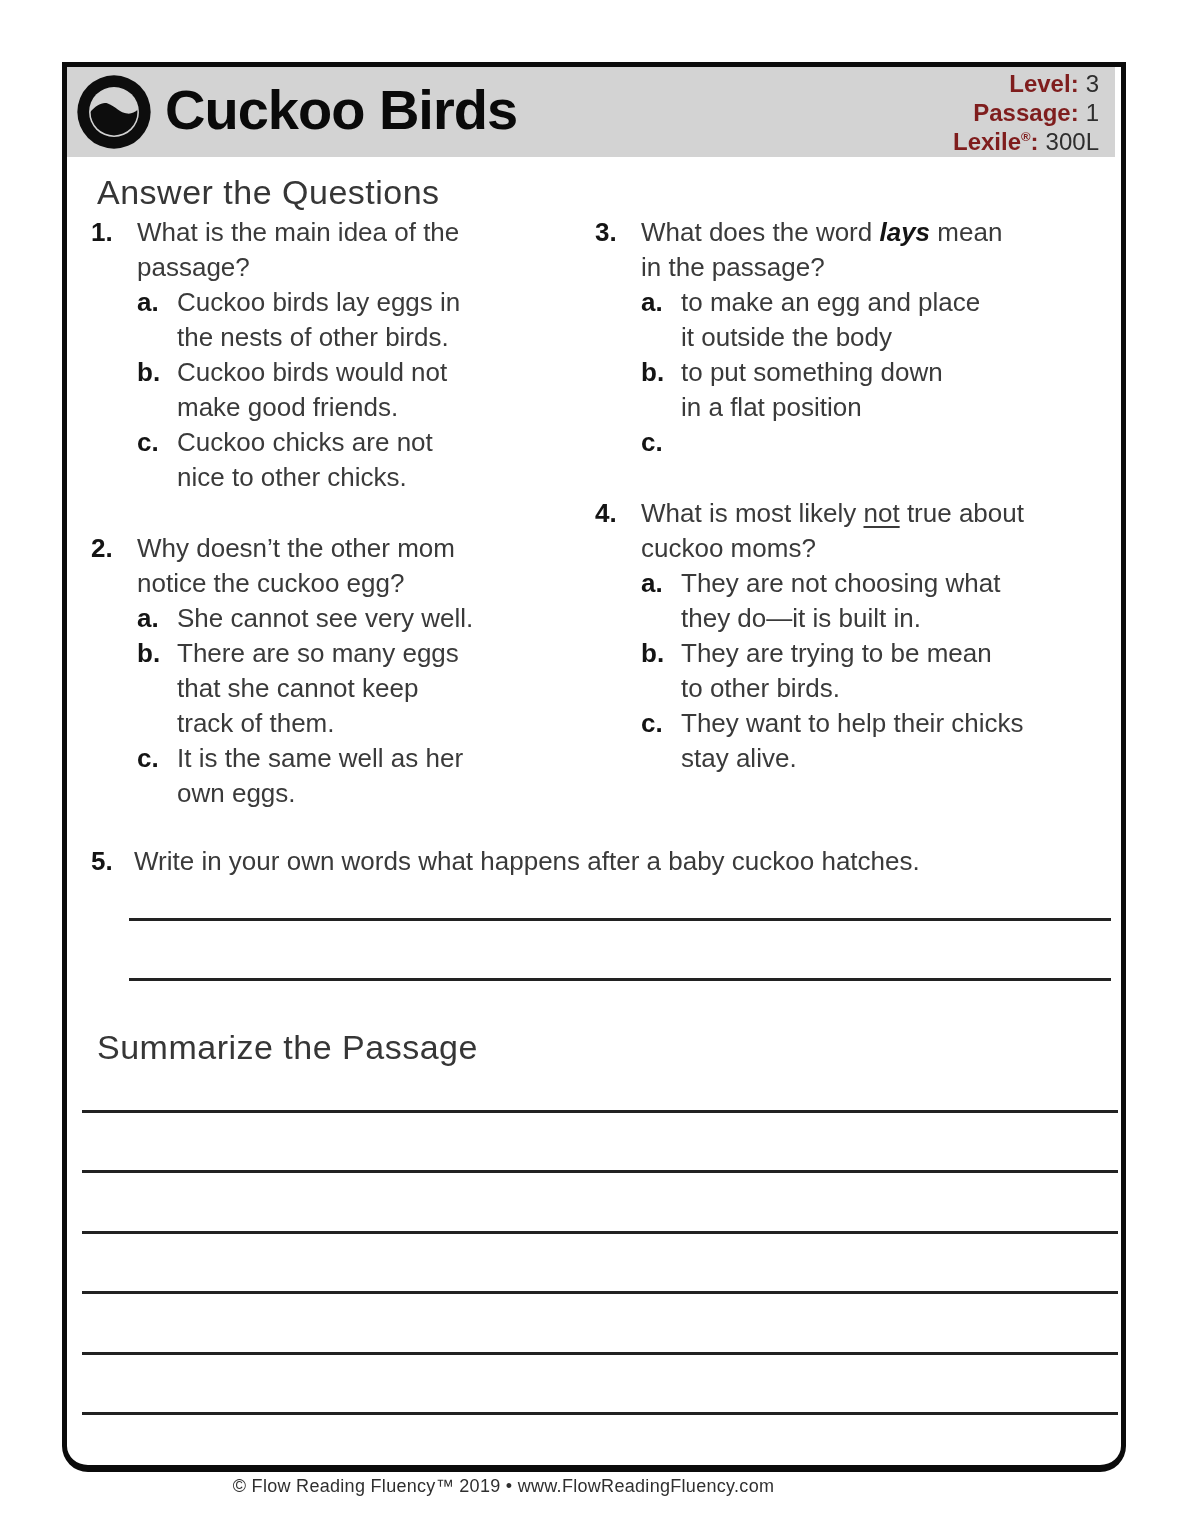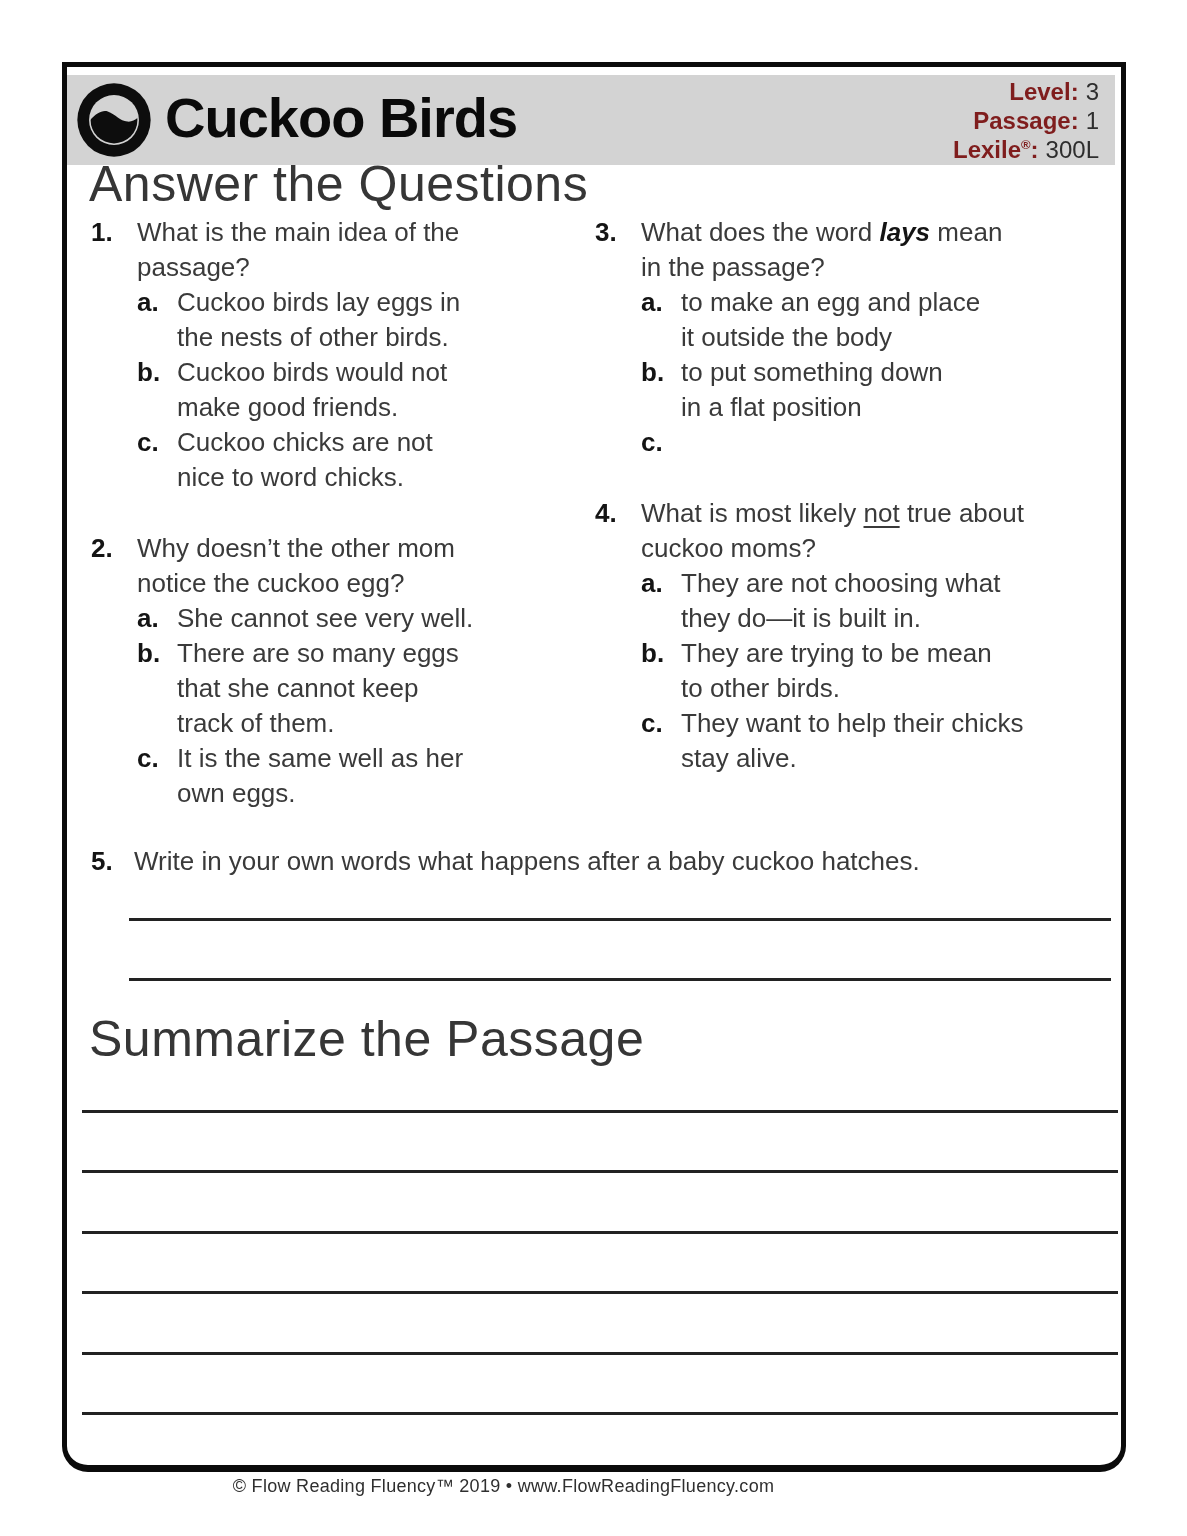--- a/index.html
+++ b/index.html
@@ -14,41 +14,41 @@
     position:absolute;left:62px;top:62px;
     width:1064px;height:1410px;
     box-sizing:border-box;
     border:5px solid #0b0b0b;
     border-bottom-width:7px;
     border-radius:0 0 26px 26px;
     background:#ffffff;
   }
   
   .hdr{
-    position:absolute;top:8px;left:0;right:6px;height:90px;
+    position:absolute;top:0;left:0;right:6px;height:90px;
     background:#d3d3d3;
     display:flex;align-items:center;
   }
   .logo{width:78px;height:78px;margin-left:8px;flex:0 0 auto;}
   .title{
     margin:0 0 4px 12px;
     font-size:56px;font-weight:bold;color:#0a0a0a;
     letter-spacing:-1px;line-height:1;
   }
   .meta{
     margin-left:auto;margin-right:16px;
     text-align:right;font-size:24px;line-height:29px;color:#2e2e2e;
   }
   .meta b{color:#7f1d1d;}
   .meta .mv{margin-left:7px;}
   .meta sup{font-size:13px;vertical-align:super;line-height:0;}
   
   .h2{
-    position:absolute;margin:0;
-    font-size:50px;font-weight:400;color:#363636;
+    position:absolute;margin:8px;
+    font-size:34px;font-weight:400;color:#363636;
     letter-spacing:0.5px;line-height:46px;
   }
   #questions-heading{top:94px;left:22px;}
   #summary-heading{top:949px;left:22px;}
   
   .qgrid{
     position:absolute;top:148px;left:24px;width:1022px;
     display:grid;grid-template-columns:464px 1fr;column-gap:40px;
     font-size:26px;line-height:35px;color:#3a3a3a;
   }
@@ -115,21 +115,21 @@
 passage?</div>
         <div class="opts">
           <span class="oletter">a.</span>
           <div class="otext">Cuckoo birds lay eggs in
 the nests of other birds.</div>
           <span class="oletter">b.</span>
           <div class="otext">Cuckoo birds would not
 make good friends.</div>
           <span class="oletter">c.</span>
           <div class="otext">Cuckoo chicks are not
-nice to word chicks.</div>
+nice to other chicks.</div>
         </div>
       </div>
 
       <div class="q">
         <span class="qnum">2.</span>
         <div class="qtext">Why doesn’t the other mom
 notice the cuckoo egg?</div>
         <div class="opts">
           <span class="oletter">a.</span>
           <div class="otext">She cannot see very well.</div>

